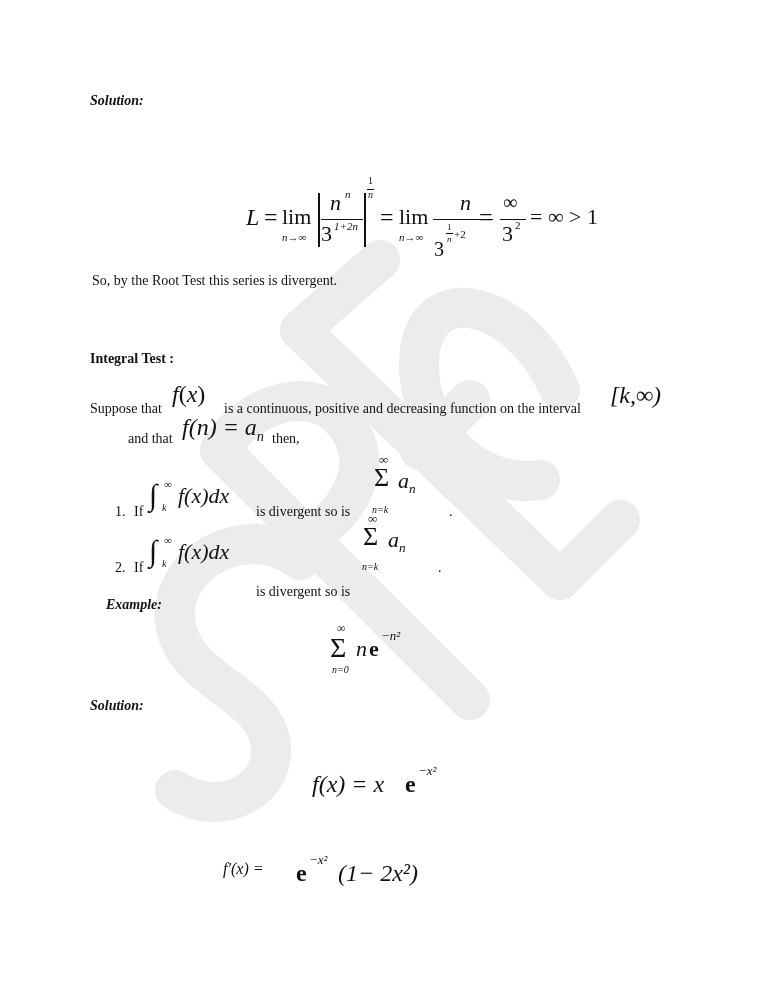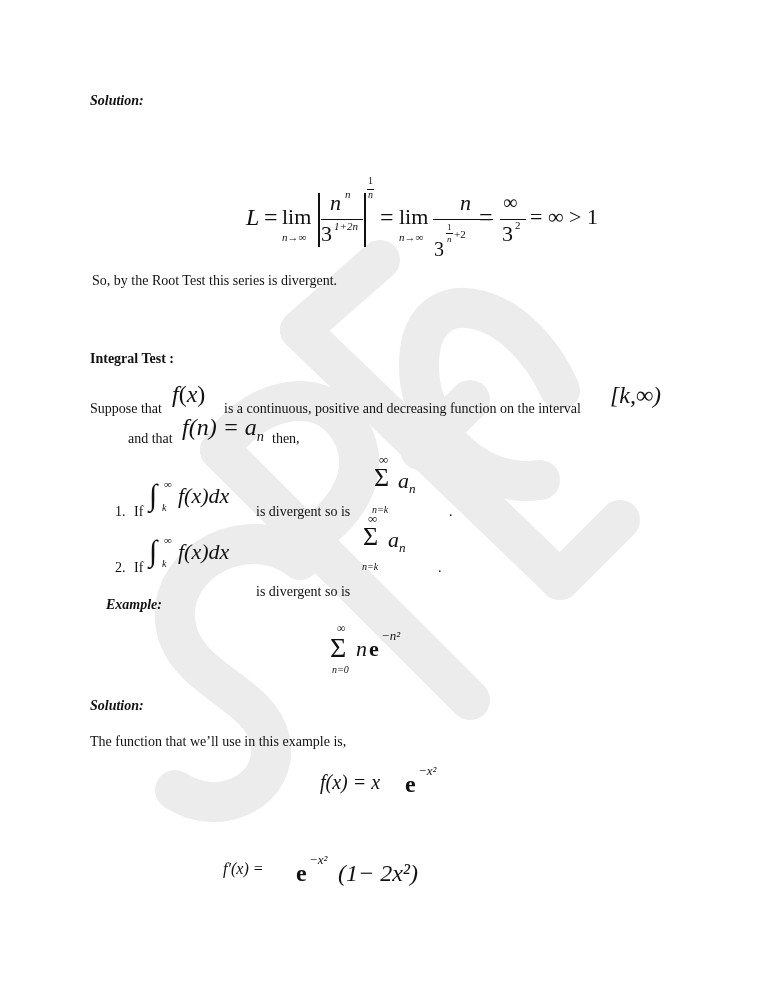--- a/index.html
+++ b/index.html
@@ -125,24 +125,23 @@
   <div>
     <span class="math up" style="left:337px; top:621px; font-size:12px;">∞</span>
     <span class="math up" style="left:330px; top:632px; font-size:28px;">Σ</span>
     <span class="math" style="left:356px; top:636px; font-size:22px;">n</span>
     <span class="math up b" style="left:369px; top:636px; font-size:22px;">e</span>
     <span class="math" style="left:381px; top:628px; font-size:13px;">−n²</span>
     <span class="math" style="left:332px; top:664px; font-size:10px;">n=0</span>
   </div>
 
   <div class="t bi" style="left:90px; top:697px;">Solution:</div>
-  <div class="t" style="left:90px; top:733px;">The function that we’ll use in this example is,</div>
 
   <div>
-    <span class="math" style="left:320px; top:771px; font-size:20px;">f(x) = x</span>
+    <span class="math" style="left:312px; top:771px; font-size:24px;">f(x) = x</span>
     <span class="math up b" style="left:405px; top:771px; font-size:24px;">e</span>
     <span class="math" style="left:418px; top:763px; font-size:13px;">−x²</span>
   </div>
 
   <div>
     <span class="math" style="left:223px; top:860px; font-size:16px;">f′(x) = </span>
     <span class="math up b" style="left:296px; top:860px; font-size:24px;">e</span>
     <span class="math" style="left:309px; top:852px; font-size:13px;">−x²</span>
     <span class="math" style="left:338px; top:860px; font-size:24px;">(1− 2x²)</span>
   </div>

